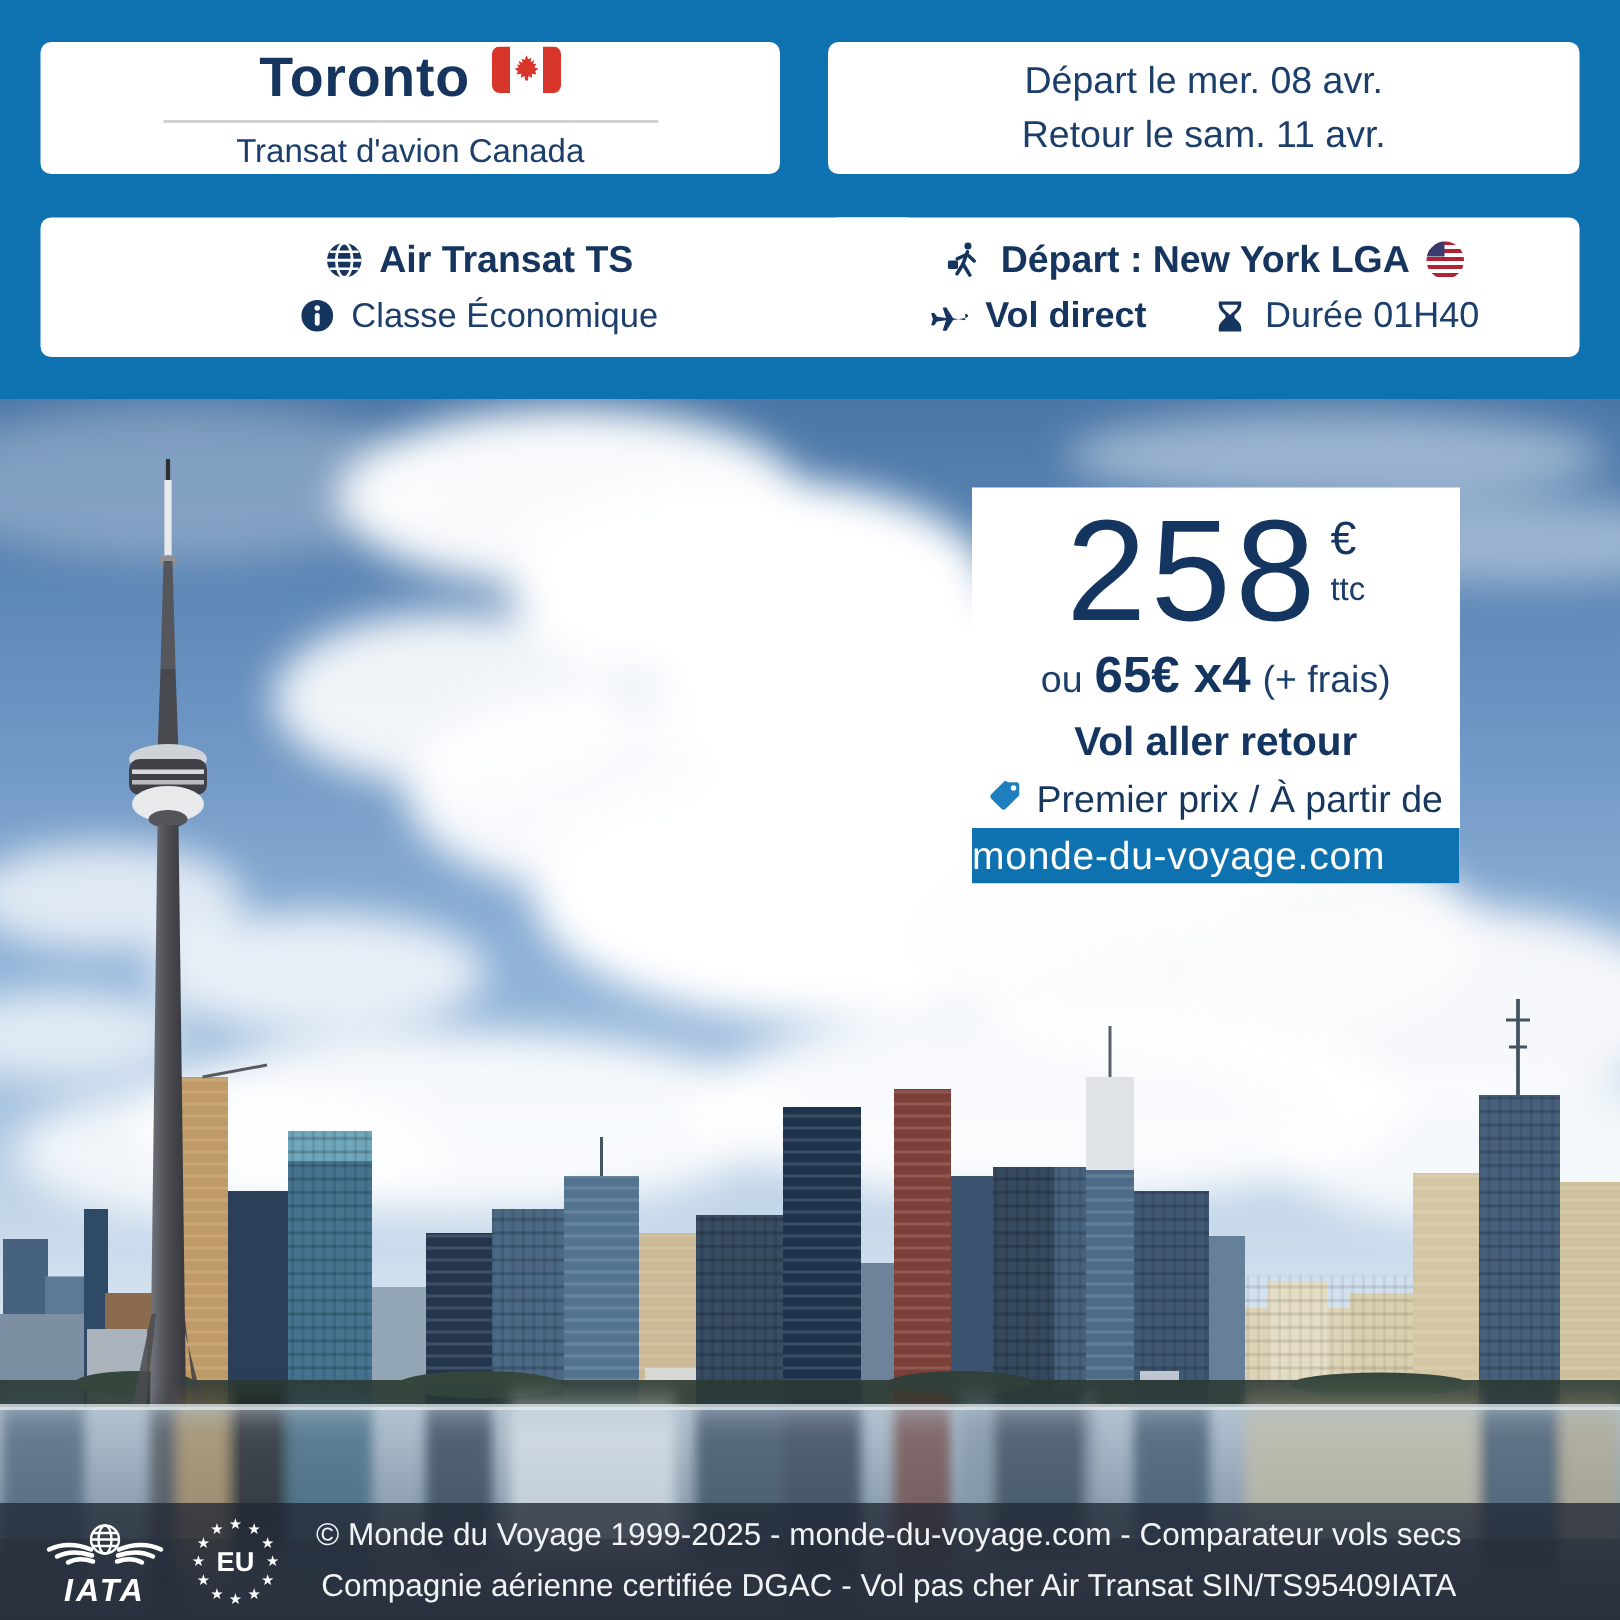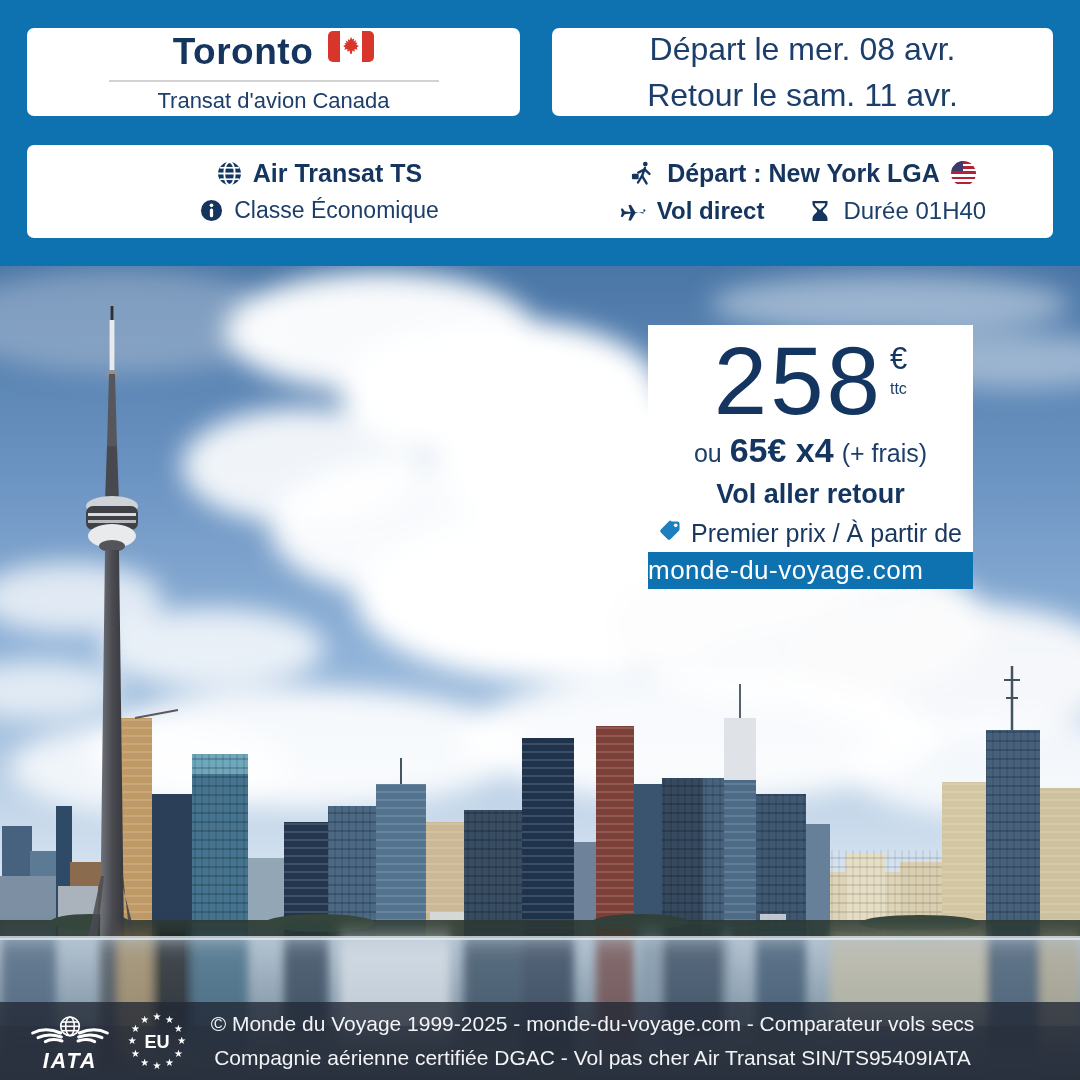--- a/index.html
+++ b/index.html
@@ -17,42 +17,42 @@
     display:flex;flex-direction:column;align-items:center;justify-content:center;
   }
   .card1{left:27px;top:28px;width:493px;height:88px;}
   .card2{left:552px;top:28px;width:501px;height:88px;}
   .card3{left:27px;top:145px;width:585px;height:93px;}
   .card4{left:552px;top:145px;width:501px;height:93px;}
   .title-row{display:flex;align-items:flex-start;gap:15px;}
   .city-title{font-size:37px;font-weight:bold;color:#15355e;letter-spacing:.5px;}
   .divider{width:330px;height:2px;background:#d2d2d2;margin:7px 0 6px 0;}
   .subtitle{font-size:22px;color:#1c3e6a;}
-  .date-line{font-size:32px;color:#1c3e6a;line-height:1.45;}
+  .date-line{font-size:25px;color:#1c3e6a;line-height:1.45;}
   .info-row{display:flex;align-items:center;gap:11px;}
   .bold-line{font-size:25px;font-weight:bold;color:#15355e;}
   .reg-line{font-size:23px;color:#1c3e6a;}
   .row-gap{height:9px;}
   .inline-gap{width:22px;}
   
   .ca-flag{position:relative;width:46px;height:31px;border-radius:5px;background:#fff;overflow:hidden;flex:0 0 auto;}
   .ca-flag::before,.ca-flag::after{content:"";position:absolute;top:0;width:12px;height:31px;background:#d8352b;}
   .ca-flag::before{left:0;} .ca-flag::after{right:0;}
   .ca-leaf{position:absolute;left:50%;top:50%;transform:translate(-50%,-50%);}
   .us-flag{position:relative;width:25px;height:25px;border-radius:50%;overflow:hidden;flex:0 0 auto;
     background:repeating-linear-gradient(180deg,#b22234 0 2.6px,#fff 2.6px 5.2px);}
   .us-flag::after{content:"";position:absolute;left:0;top:0;width:12px;height:10.5px;background:#3c3b6e;}
   
   .price-box{position:absolute;left:648px;top:325px;width:325px;height:264px;background:#fff;
     display:flex;flex-direction:column;align-items:center;}
   .amount-row{display:flex;align-items:flex-start;margin-top:8px;}
   .amount{font-size:96px;line-height:1;font-weight:400;color:#14355f;letter-spacing:3px;}
   .cur-col{display:flex;flex-direction:column;align-items:flex-start;margin-left:7px;margin-top:10px;}
   .currency{font-size:31px;color:#14355f;line-height:1;}
-  .ttc{font-size:16px;color:#1c3e6a;margin-top:6px;}
+  .ttc{font-size:22px;color:#1c3e6a;margin-top:6px;}
   .installment{display:flex;align-items:baseline;gap:8px;margin-top:2px;}
   .inst-pre,.inst-suf{font-size:25px;color:#1c3e6a;}
   .inst-main{font-size:34px;font-weight:bold;color:#14355f;}
   .trip-type{font-size:27px;font-weight:bold;color:#14355f;margin-top:9px;}
   .note-row{display:flex;gap:9px;margin-top:9px;}
   .note-text{font-size:25px;color:#17375f;}
   .site-bar{margin-top:auto;width:100%;height:37px;background:#0e72b1;display:flex;align-items:center;cursor:pointer;}
   .site-text{font-size:26px;color:#fff;letter-spacing:.5px;}
   
   .footer{position:absolute;left:0;bottom:0;width:1080px;height:78px;background:rgba(33,40,52,.78);

